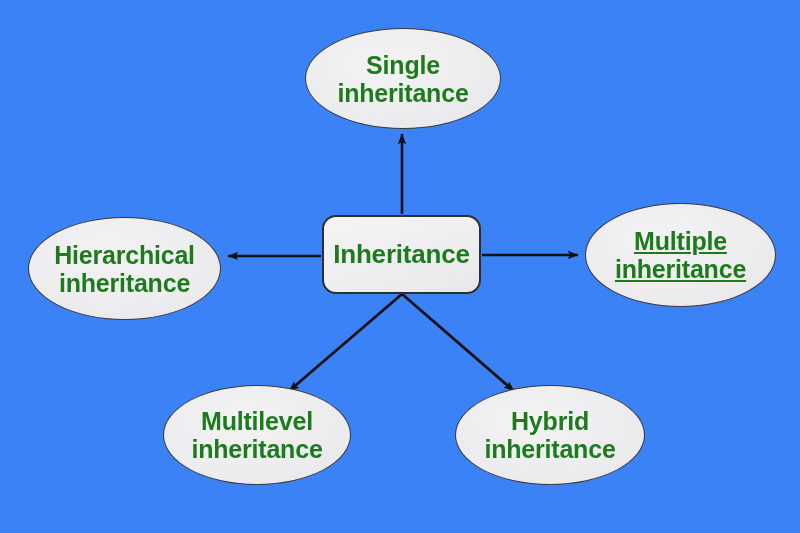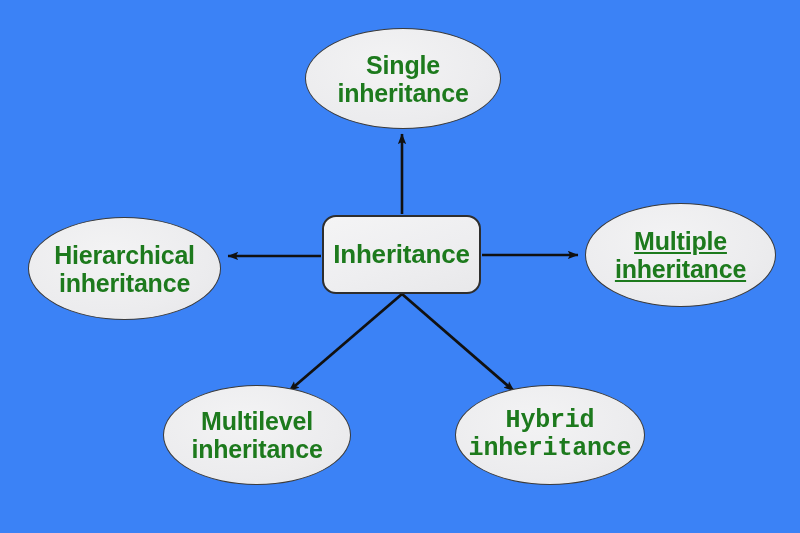--- a/index.html
+++ b/index.html
@@ -55,21 +55,21 @@
     display: block;
     padding: 0 6px;
     white-space: pre-line;
   }
   
   #node-center      { left: 322px; top: 215px; width: 159px; height: 79px; }
   #node-single      { left: 305px; top: 28px;  width: 196px; height: 101px; }
   #node-hierarchical{ left: 28px;  top: 217px; width: 193px; height: 103px; }
   #node-multiple    { left: 585px; top: 203px; width: 191px; height: 104px; text-decoration: underline; }
   #node-multilevel  { left: 163px; top: 385px; width: 188px; height: 100px; }
-  #node-hybrid      { left: 455px; top: 385px; width: 190px; height: 100px; font-family: Liberation Mono, monospace; }
+  #node-hybrid      { left: 455px; top: 385px; width: 190px; height: 100px; }
 </style>
 </head>
 <body>
 
 <div id="diagram-root">
 
   <svg id="edge-layer" viewBox="0 0 800 533" width="800" height="533" xmlns="http://www.w3.org/2000/svg">
     <defs>
       <marker id="arrowhead" markerWidth="11" markerHeight="9" refX="10.2" refY="4.5" orient="auto" markerUnits="userSpaceOnUse">
         <path d="M0,0.3 L10.6,4.5 L0,8.7 L2.3,4.5 Z" fill="#111111"></path>

